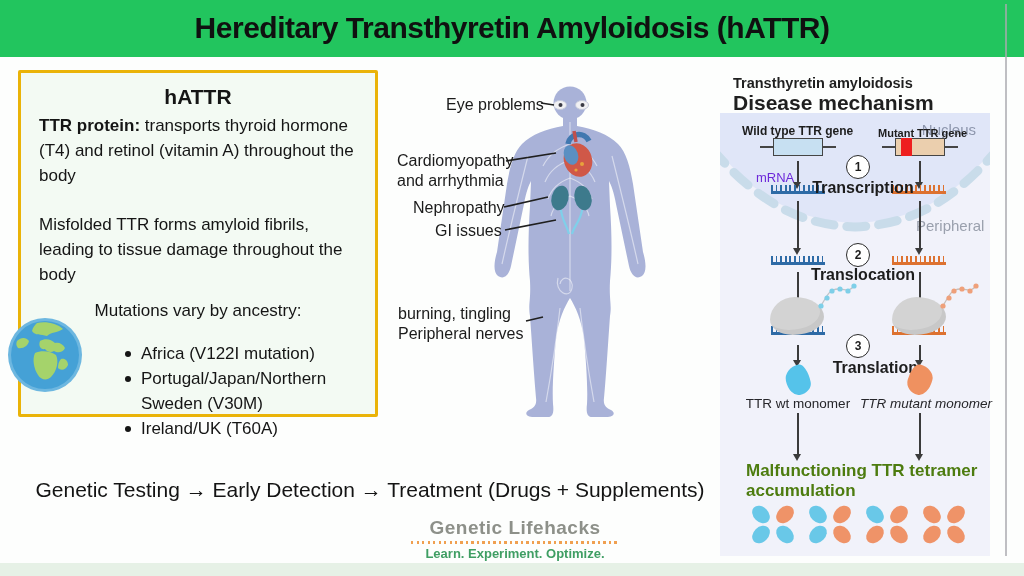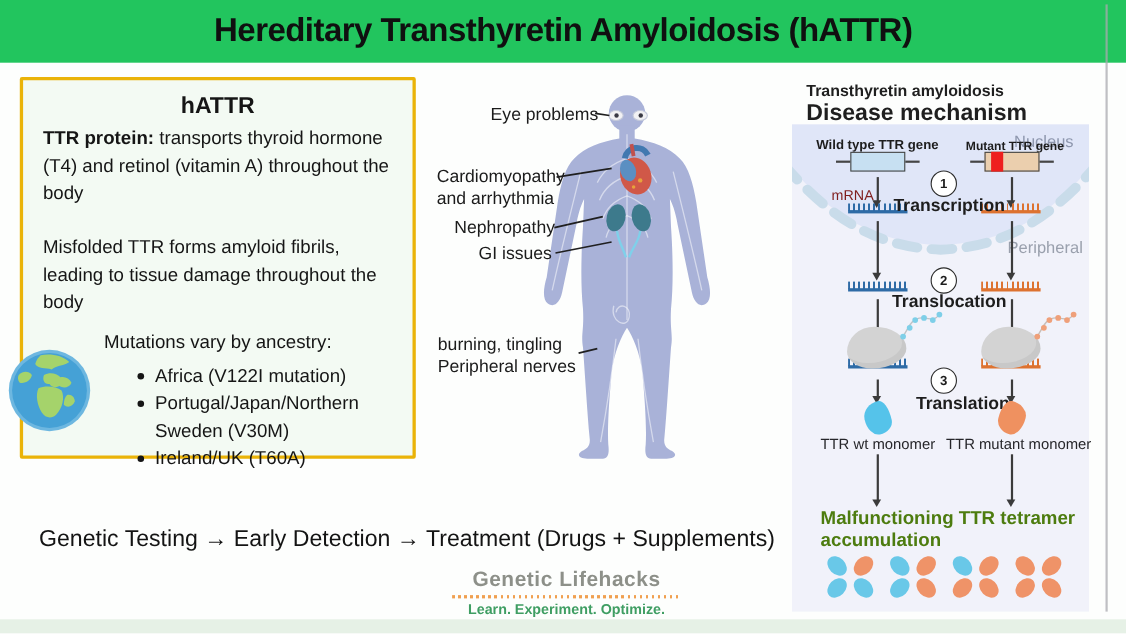--- a/index.html
+++ b/index.html
@@ -9,21 +9,21 @@
   
   .banner{position:absolute;left:0;top:0;width:1024px;height:57px;background:#22c55e;}
   .banner h1{margin:0;padding-top:11px;text-align:center;font-size:30px;font-weight:bold;color:#101010;letter-spacing:-0.5px;}
 
   
   .info-box{position:absolute;left:18px;top:70px;width:360px;height:347px;background:#f3faf3;border:3px solid #eab308;border-radius:2px;box-sizing:border-box;padding:6px 16px 0 16px;color:#151515;}
   .info-box .hd{text-align:center;font-size:21px;font-weight:bold;margin:6px 0 4px 0;}
   .info-box p{margin:0 0 0 2px;font-size:17px;line-height:25px;}
   .info-box .gap{height:24px;}
   .info-box .mut-hd{margin-top:14px;text-align:center;font-size:17px;}
-  .info-box ul{margin:8px 0 0 0;padding:0;list-style:none;width:232px;margin-left:86px;}
+  .info-box ul{margin:20px 0 0 0;padding:0;list-style:none;width:232px;margin-left:86px;}
   .info-box li{position:relative;font-size:17px;line-height:25px;padding-left:18px;}
   .info-box li::before{content:"";position:absolute;left:2px;top:10px;width:6px;height:6px;border-radius:50%;background:#151515;}
 
   
   .globe{position:absolute;left:7px;top:317px;width:76px;height:76px;}
 
   
   .body-svg{position:absolute;left:470px;top:86px;width:200px;height:340px;}
   .leaders{position:absolute;left:0;top:0;width:1024px;height:576px;pointer-events:none;}
   .blabel{position:absolute;color:#1b1b1b;font-size:16px;line-height:19.5px;white-space:nowrap;}
@@ -34,21 +34,21 @@
   .mech-hd .l{font-size:21px;font-weight:bold;line-height:23px;}
   .panel{position:absolute;left:720px;top:113px;width:270px;height:443px;background:#f1f2fa;}
   .panel .nucleus-svg{position:absolute;left:0;top:0;}
   .side-line{position:absolute;left:1005px;top:4px;width:2px;height:552px;background:#a9a9af;opacity:.75;}
 
   .lab{position:absolute;white-space:nowrap;}
   .nuc-lab{right:14px;top:8px;font-size:15px;color:#8d96ad;}
   .cyt-lab{left:196px;top:104px;font-size:15px;color:#9aa0ad;}
   .gene-lab{font-size:12px;font-weight:bold;color:#1d1d1d;}
   .gene-lab.small{font-size:11px;text-align:right;}
-  .mrna-lab{left:36px;top:57px;font-size:13px;color:#7f1d1d;}
+  .mrna-lab{left:36px;top:57px;font-size:13px;color:#6d28d9;}
   .step-lab{font-size:16px;font-weight:bold;color:#1d1d1d;text-align:center;}
   .mono-lab{font-size:13.5px;color:#26262a;text-align:center;}
   .accum{position:absolute;left:26px;top:348px;width:236px;font-size:17px;font-weight:bold;line-height:20px;color:#4d7c0f;}
 
   .gene{position:absolute;width:76px;height:18px;}
   .gene::before{content:"";position:absolute;top:8px;left:0;right:0;height:2px;background:#454545;}
   .gene .rect{position:absolute;left:13px;top:0;width:48px;height:16px;border:1.6px solid #454545;}
   .gene.wt .rect{background:#c7e0f2;}
   .gene.mut .rect{background:#ebcfae;}
   .gene .band{position:absolute;left:19px;top:0;width:11px;height:100%;background:#ee1f1f;}
@@ -257,21 +257,21 @@
         <circle cx="38" cy="5" r="2.6" fill="#efa07a"></circle>
     </svg>
     <div class="stepc" style="left:126px;top:221px;">3</div>
     <div class="lab step-lab" style="left:88px;top:246px;width:110px;text-align:right;">Translation</div>
 
     <div class="arr" style="left:77px;top:232px;height:16px;"></div>
     <div class="arr" style="left:199px;top:232px;height:16px;"></div>
     <div class="blob blue" style="left:66px;top:252px;"></div>
     <div class="blob orange" style="left:188px;top:252px;"></div>
     <div class="lab mono-lab" style="left:18px;top:283px;width:120px;">TTR wt monomer</div>
-    <div class="lab mono-lab" style="left:140px;top:283px;width:130px;">TTR mutant monomer</div>
+    <div class="lab mono-lab" style="left:140px;top:283px;width:130px;font-style:italic;">TTR mutant monomer</div>
 
     <div class="arr" style="left:77px;top:300px;height:42px;"></div>
     <div class="arr" style="left:199px;top:300px;height:42px;"></div>
     <div class="accum">Malfunctioning TTR tetramer accumulation</div>
 
     <div class="tet-row">
       <div class="tet">
         <span class="petal tl blue"></span>
           <span class="petal tr orange"></span>
           <span class="petal bl blue"></span>

